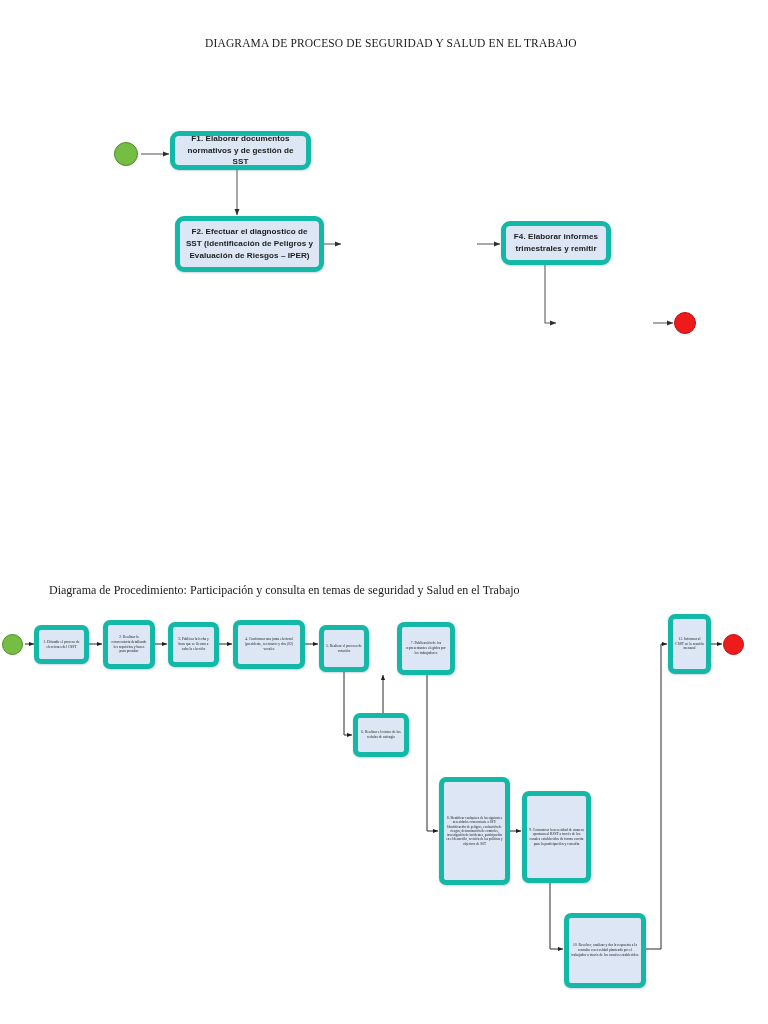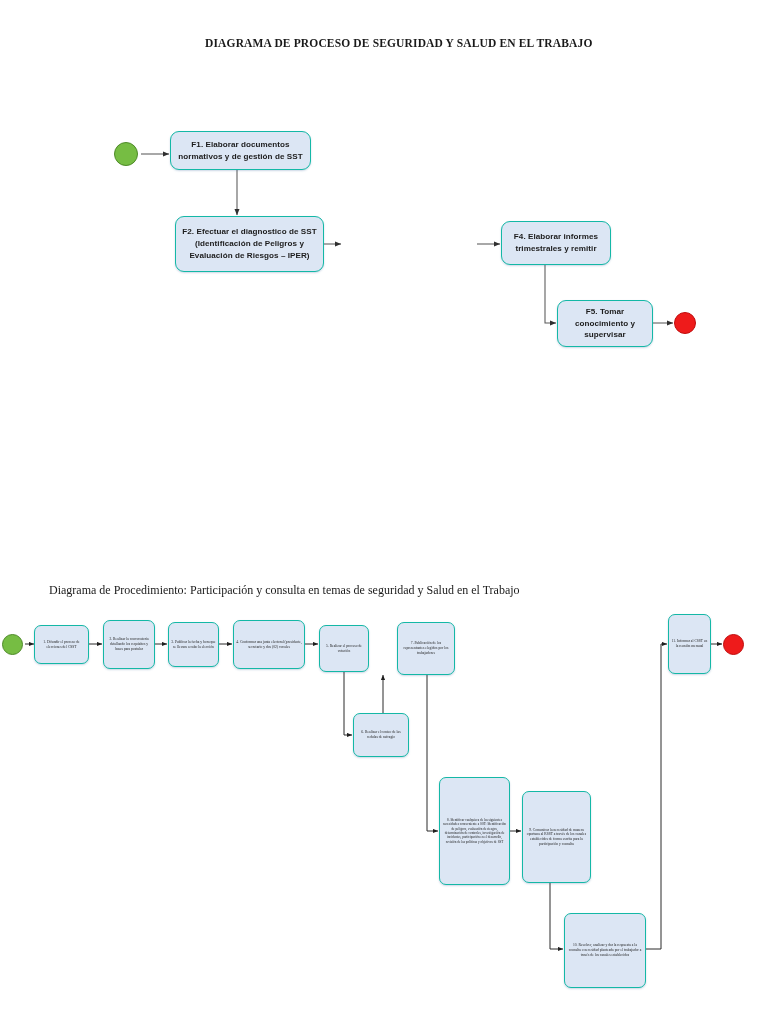--- a/index.html
+++ b/index.html
@@ -32,33 +32,33 @@
     position: absolute;
     font-family: "Liberation Serif", serif;
     color: #1a1a1a;
     white-space: nowrap;
   }
   #diagram1-title {
     left: 205px;
     top: 37px;
     font-size: 11.5px;
     letter-spacing: 0.15px;
-    font-weight: 700;
+    font-weight: 400;
   }
   #diagram2-title {
     left: 49px;
     top: 583px;
     font-size: 12px;
     font-weight: 400;
   }
   .node {
     position: absolute;
     box-sizing: border-box;
     background: #dce6f4;
-    border: 1px solid #14b8a6;
+    border: 5px solid #14b8a6;
     border-radius: 9px;
     display: flex;
     align-items: center;
     justify-content: center;
     text-align: center;
     color: #1c1c1c;
     box-shadow: 0 1px 2px rgba(70,110,160,0.28);
     overflow: hidden;
   }
   .node .label {
@@ -172,23 +172,20 @@
 
   <div class="node d1" style="left:175px; top:216px; width:149px; height:56px;">
     <span class="label">F2. Efectuar el diagnostico de SST (Identificación de Peligros y Evaluación de Riesgos – IPER)</span>
   </div>
 
 
   <div class="node d1" style="left:501px; top:221px; width:110px; height:44px;">
     <span class="label">F4. Elaborar informes trimestrales y  remitir</span>
   </div>
 
-  <div class="node d1" style="left:557px; top:300px; width:96px; height:47px;">
-    <span class="label">F5. Tomar conocimiento y supervisar</span>
-  </div>
 
   <div class="terminator term-end" style="left:674px; top:312px; width:22px; height:22px;"></div>
 
   <div class="title-serif" id="diagram2-title">Diagrama de Procedimiento: Participación y consulta en temas de seguridad y Salud en el Trabajo</div>
 
   <div class="terminator term-start" style="left:2px; top:634px; width:21px; height:21px;"></div>
 
   <div class="node d2" style="left:34px; top:625px; width:55px; height:39px;">
     <span class="label">1. Difundir el proceso de elecciones del CSST</span>
   </div>

